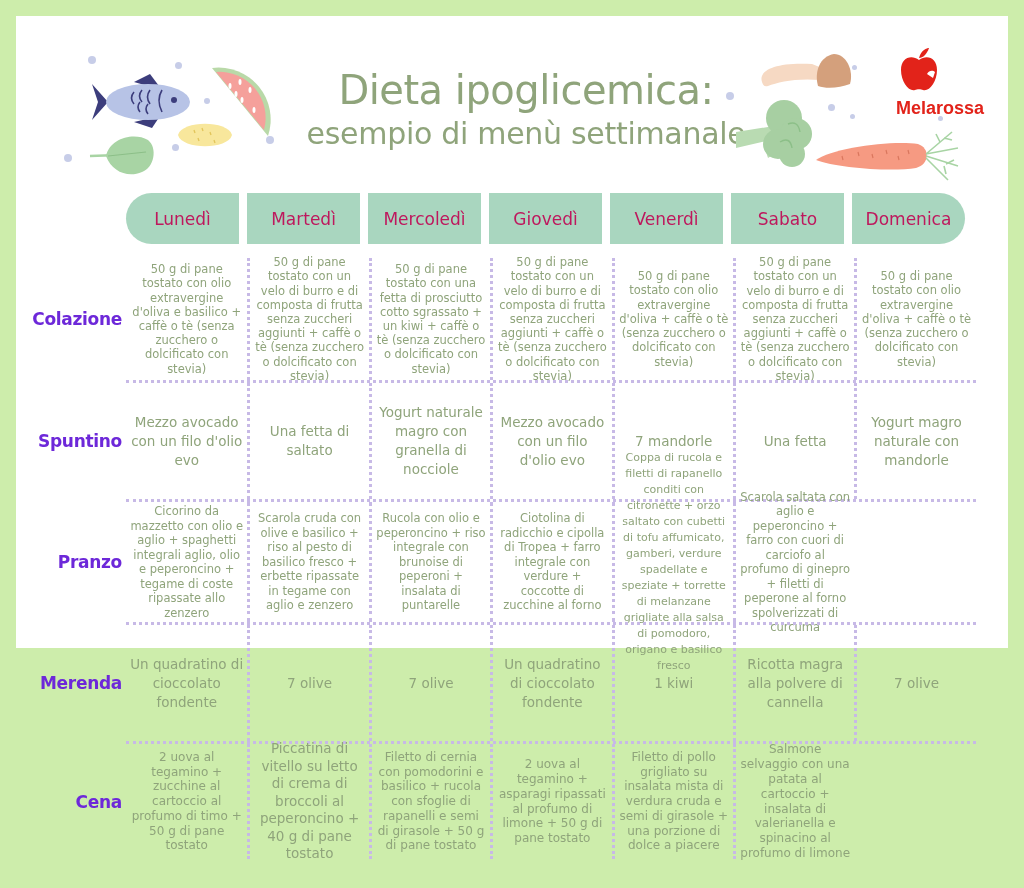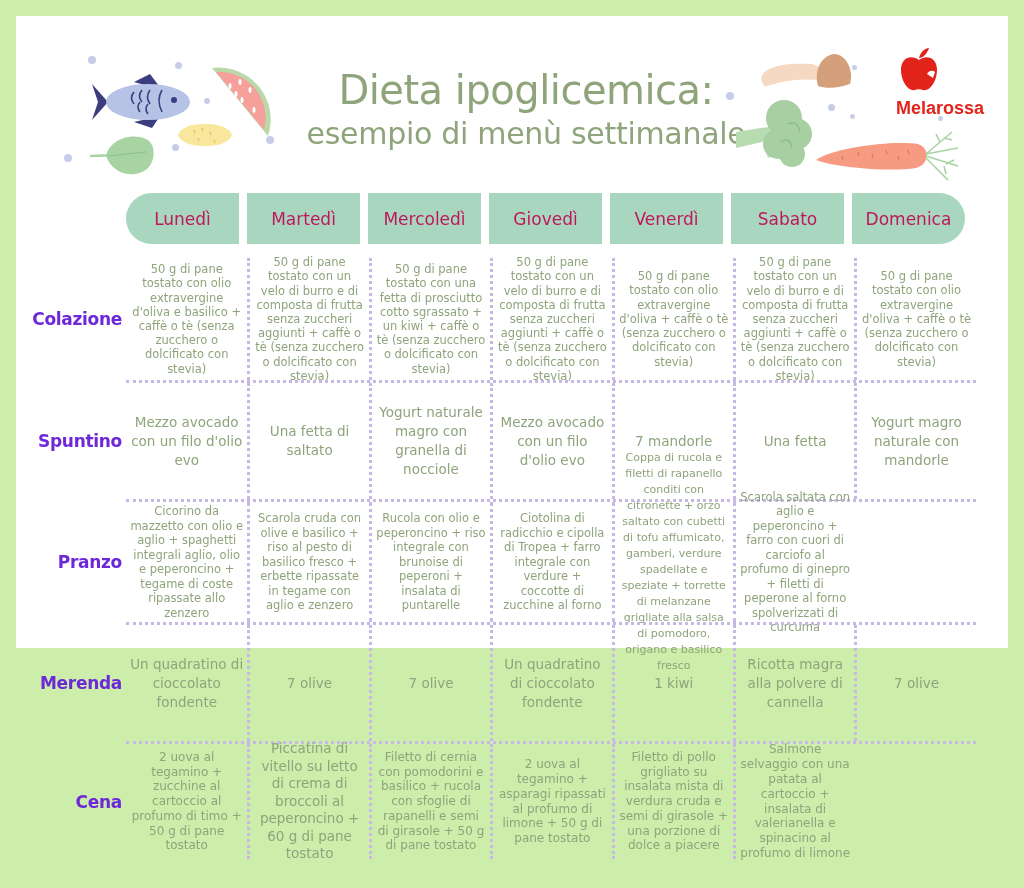--- a/index.html
+++ b/index.html
@@ -253,21 +253,21 @@
       <div class="cell">7 olive</div>
       <div class="cell">Un quadratino di cioccolato fondente</div>
       <div class="cell">1 kiwi</div>
       <div class="cell">Ricotta magra alla polvere di cannella</div>
       <div class="cell">7 olive</div>
     </div>
 
     <div class="row r-cena">
       <div class="row-label">Cena</div>
       <div class="cell">2 uova al tegamino + zucchine al cartoccio al profumo di timo + 50 g di pane tostato</div>
-      <div class="cell big">Piccatina di vitello su letto di crema di broccoli al peperoncino + 60 g di pane tostato</div>
+      <div class="cell big">Piccatina di vitello su letto di crema di broccoli al peperoncino + 40 g di pane tostato</div>
       <div class="cell">Filetto di cernia con pomodorini e basilico + rucola con sfoglie di rapanelli e semi di girasole + 50 g di pane tostato</div>
       <div class="cell">2 uova al tegamino + asparagi ripassati al profumo di limone + 50 g di pane tostato</div>
       <div class="cell">Filetto di pollo grigliato su insalata mista di verdura cruda e semi di girasole + una porzione di dolce a piacere</div>
       <div class="cell">Salmone selvaggio con una patata al cartoccio + insalata di valerianella e spinacino al profumo di limone</div>
     </div>
 
   </div>
 </div>
 
 </body></html>

